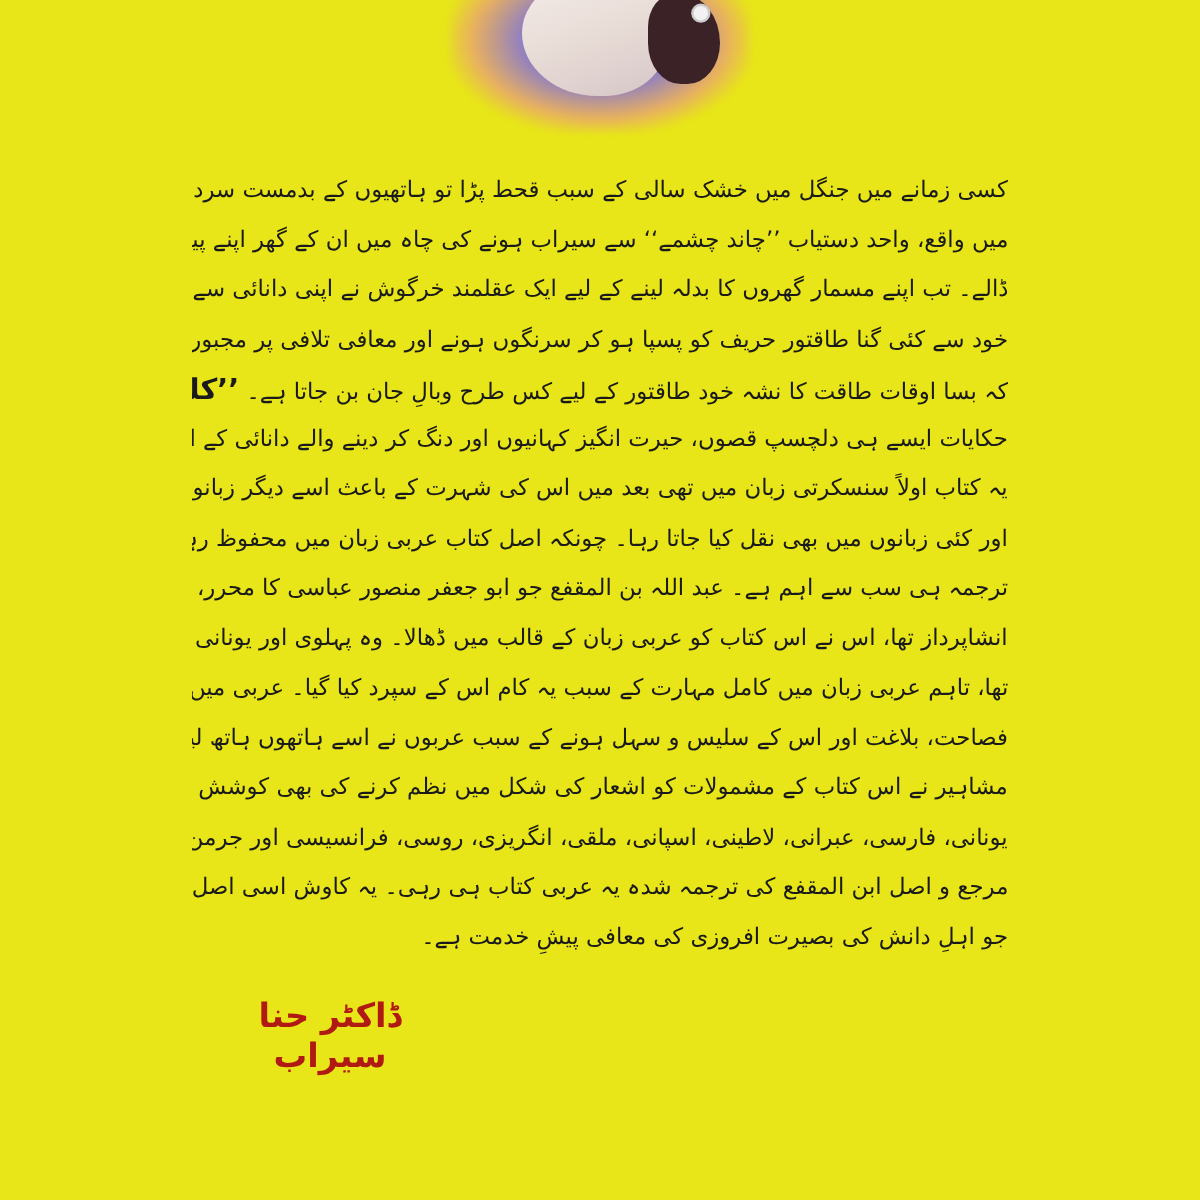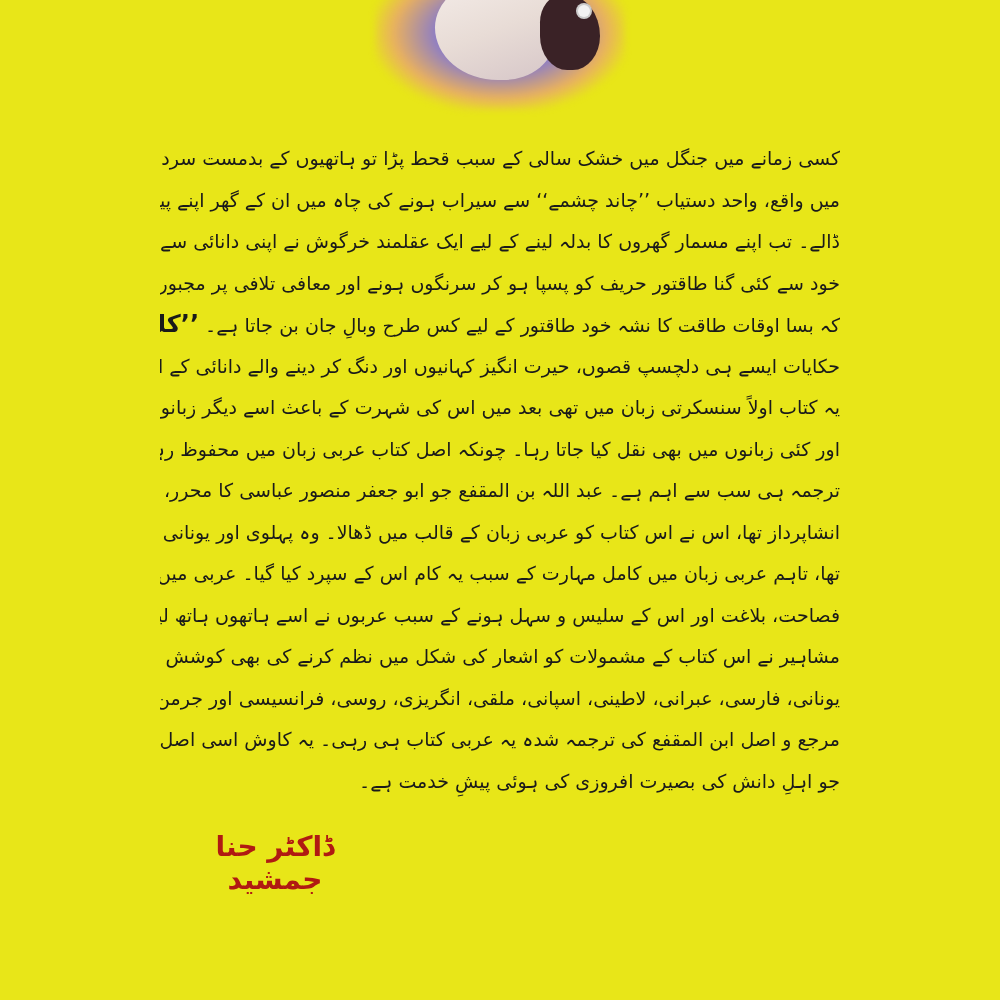--- a/index.html
+++ b/index.html
@@ -68,16 +68,16 @@
   <span class="line">حکایات ایسے ہی دلچسپ قصوں، حیرت انگیز کہانیوں اور دنگ کر دینے والے دانائی کے افکار سے پُر ہیں۔</span>
   <span class="line">یہ کتاب اولاً سنسکرتی زبان میں تھی بعد میں اس کی شہرت کے باعث اسے دیگر زبانوں مثلاً تبتی، فارسی، عربی</span>
   <span class="line">اور کئی زبانوں میں بھی نقل کیا جاتا رہا۔ چونکہ اصل کتاب عربی زبان میں محفوظ رہی اس لیے اس کا عربی</span>
   <span class="line">ترجمہ ہی سب سے اہم ہے۔ عبد اللہ بن المقفع جو ابو جعفر منصور عباسی کا محرر، کاتب اور فارسی کا ماہر</span>
   <span class="line">انشاپرداز تھا، اس نے اس کتاب کو عربی زبان کے قالب میں ڈھالا۔ وہ پہلوی اور یونانی زبان بھی جانتا</span>
   <span class="line">تھا، تاہم عربی زبان میں کامل مہارت کے سبب یہ کام اس کے سپرد کیا گیا۔ عربی میں اس کتاب کی</span>
   <span class="line">فصاحت، بلاغت اور اس کے سلیس و سہل ہونے کے سبب عربوں نے اسے ہاتھوں ہاتھ لیا۔ رودکی جیسے کئی</span>
   <span class="line">مشاہیر نے اس کتاب کے مشمولات کو اشعار کی شکل میں نظم کرنے کی بھی کوشش کی۔ یہ کتاب سریانی،</span>
   <span class="line">یونانی، فارسی، عبرانی، لاطینی، اسپانی، ملقی، انگریزی، روسی، فرانسیسی اور جرمن میں بھی ترجمہ ہوئی لیکن اس کی</span>
   <span class="line">مرجع و اصل ابن المقفع کی ترجمہ شدہ یہ عربی کتاب ہی رہی۔ یہ کاوش اسی اصل عربی کتاب کا اُردو ترجمہ ہے</span>
-  <span class="line last">جو اہلِ دانش کی بصیرت افروزی کی ہوئی پیشِ خدمت ہے۔</span>
+  <span class="line last">جو اہلِ دانش کی بصیرت افروزی کی معافی پیشِ خدمت ہے۔</span>
 </div>
 
-<div class="signature">ڈاکٹر حنا جمشید</div>
+<div class="signature">ڈاکٹر حنا سیراب</div>
 
 </body></html>

